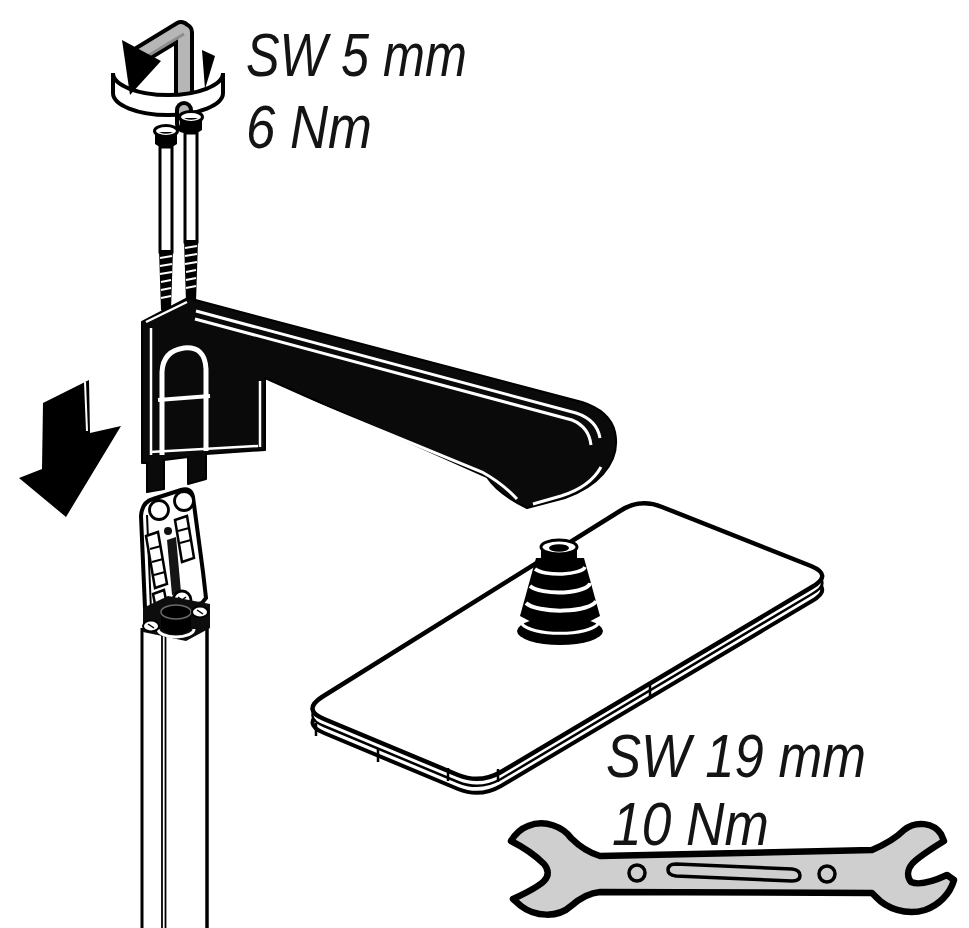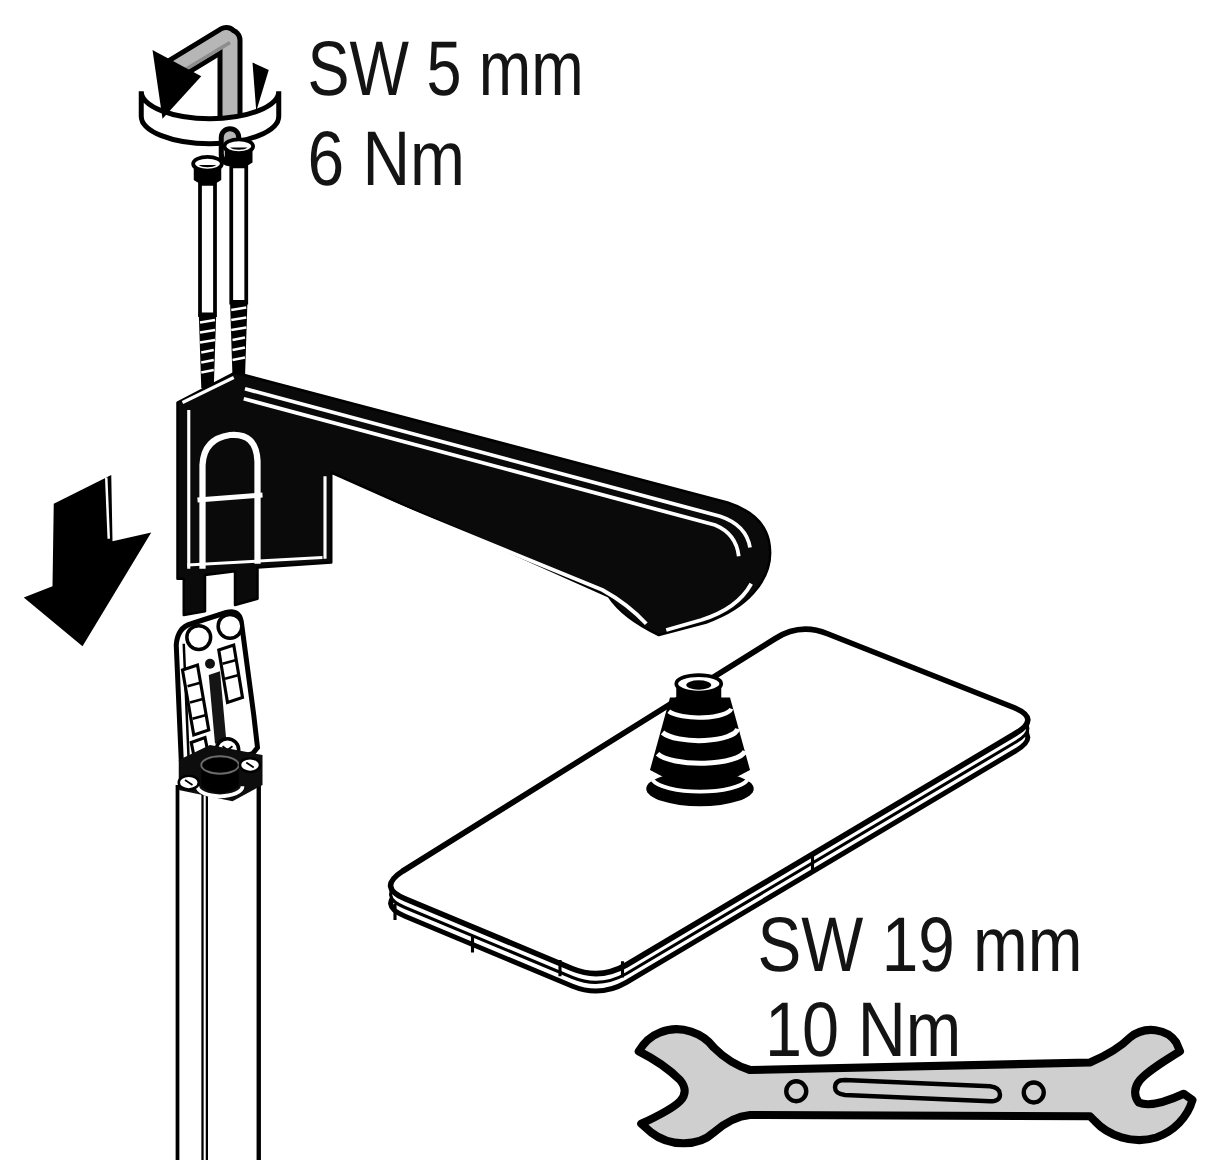--- a/index.html
+++ b/index.html
@@ -1,17 +1,17 @@
 <!DOCTYPE html>
 <html><head>
 <meta charset="utf-8">
 <style>
   html,body{margin:0;padding:0;background:#fff;}
   .stage{position:relative;width:969px;height:928px;background:#fff;overflow:hidden;
-         font-family:"Liberation Sans",sans-serif;}
+         font-family:"Liberation Sans",sans-serif;font-style:italic;}
   svg{display:block;}
   text{font-family:"Liberation Sans",sans-serif;fill:#141414;}
 </style>
 </head>
 <body>
 
 <div class="stage">
 <svg width="969" height="928" viewBox="0 0 969 928">
 
   <g>

